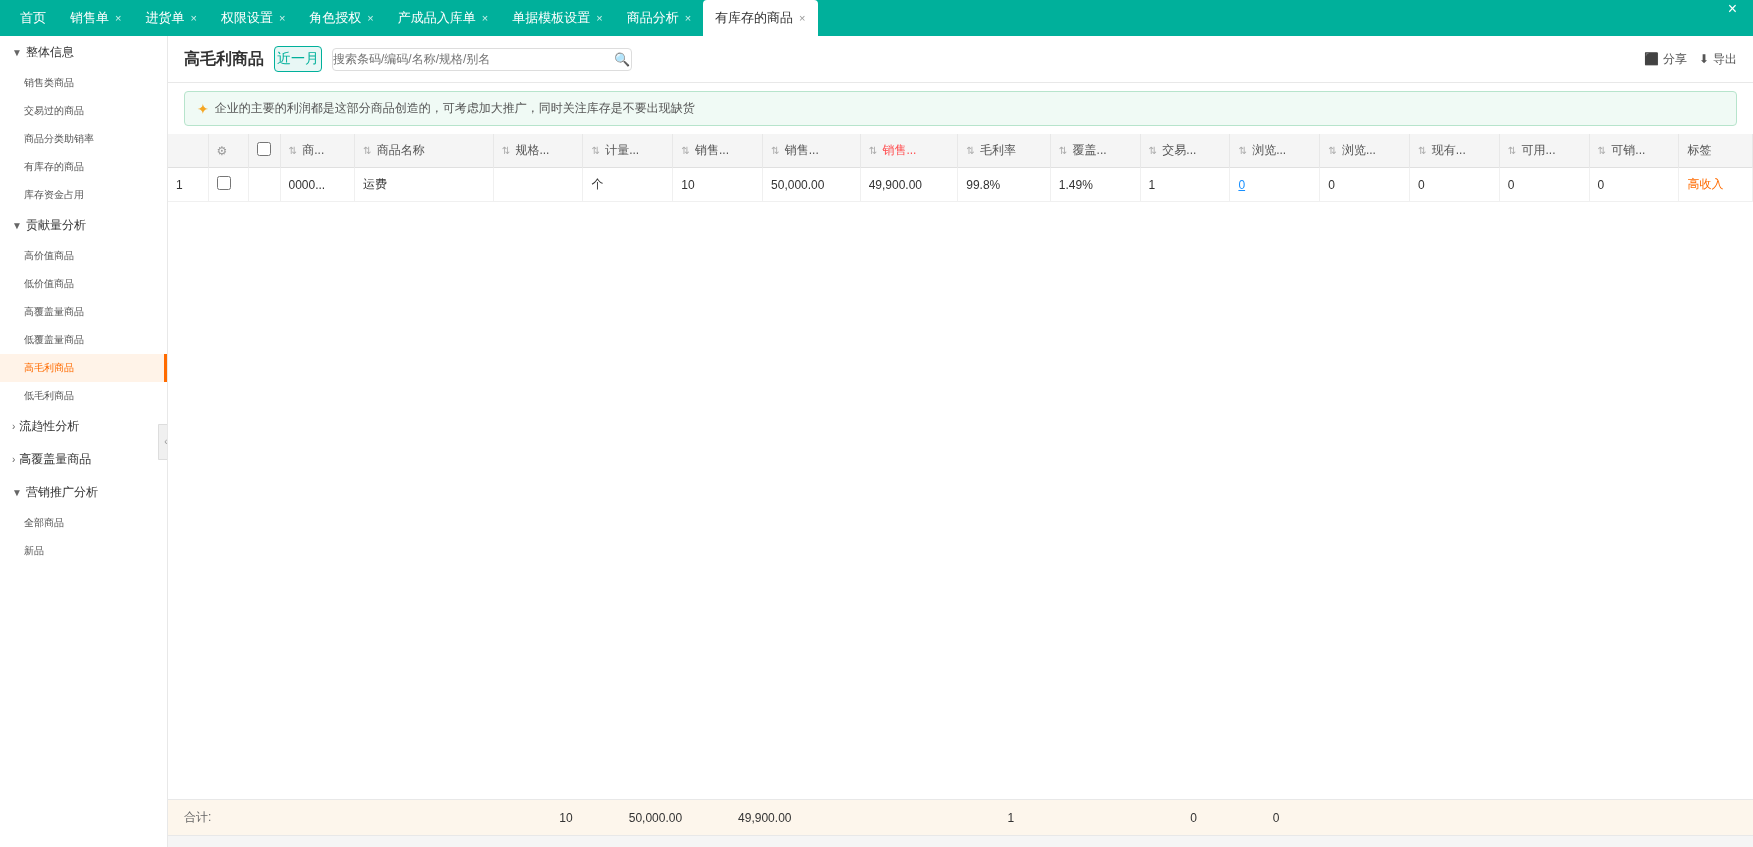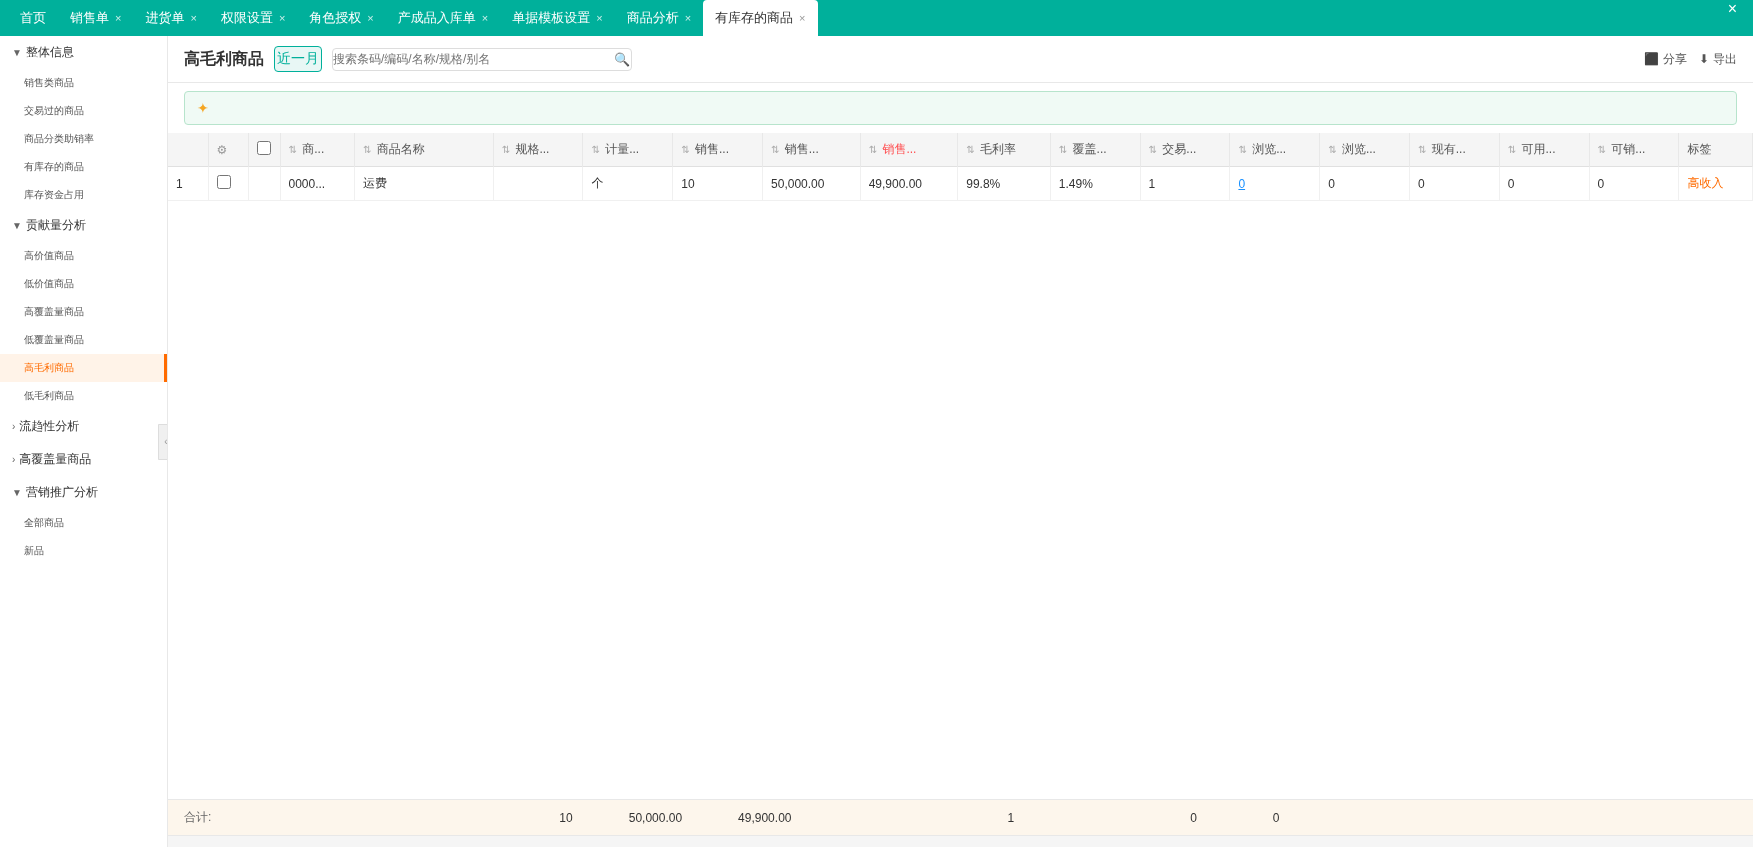--- a/index.html
+++ b/index.html
@@ -375,20 +375,21 @@
         </div>
         <div class="action-btn">
           <span>⬇</span>
           <span>导出</span>
         </div>
       </div>
     </div>
 
     <div class="info-banner">
       <span class="info-icon">✦</span>
+      <span>企业的主要的利润都是这部分商品创造的，可考虑加大推广，同时关注库存是不要出现缺货</span>
     </div>
 
     <div class="table-container">
       <table>
         <thead>
           <tr>
             <th style="width:40px;"></th>
             <th style="width:40px;">
               <span class="settings-icon">⚙</span>
             </th>

